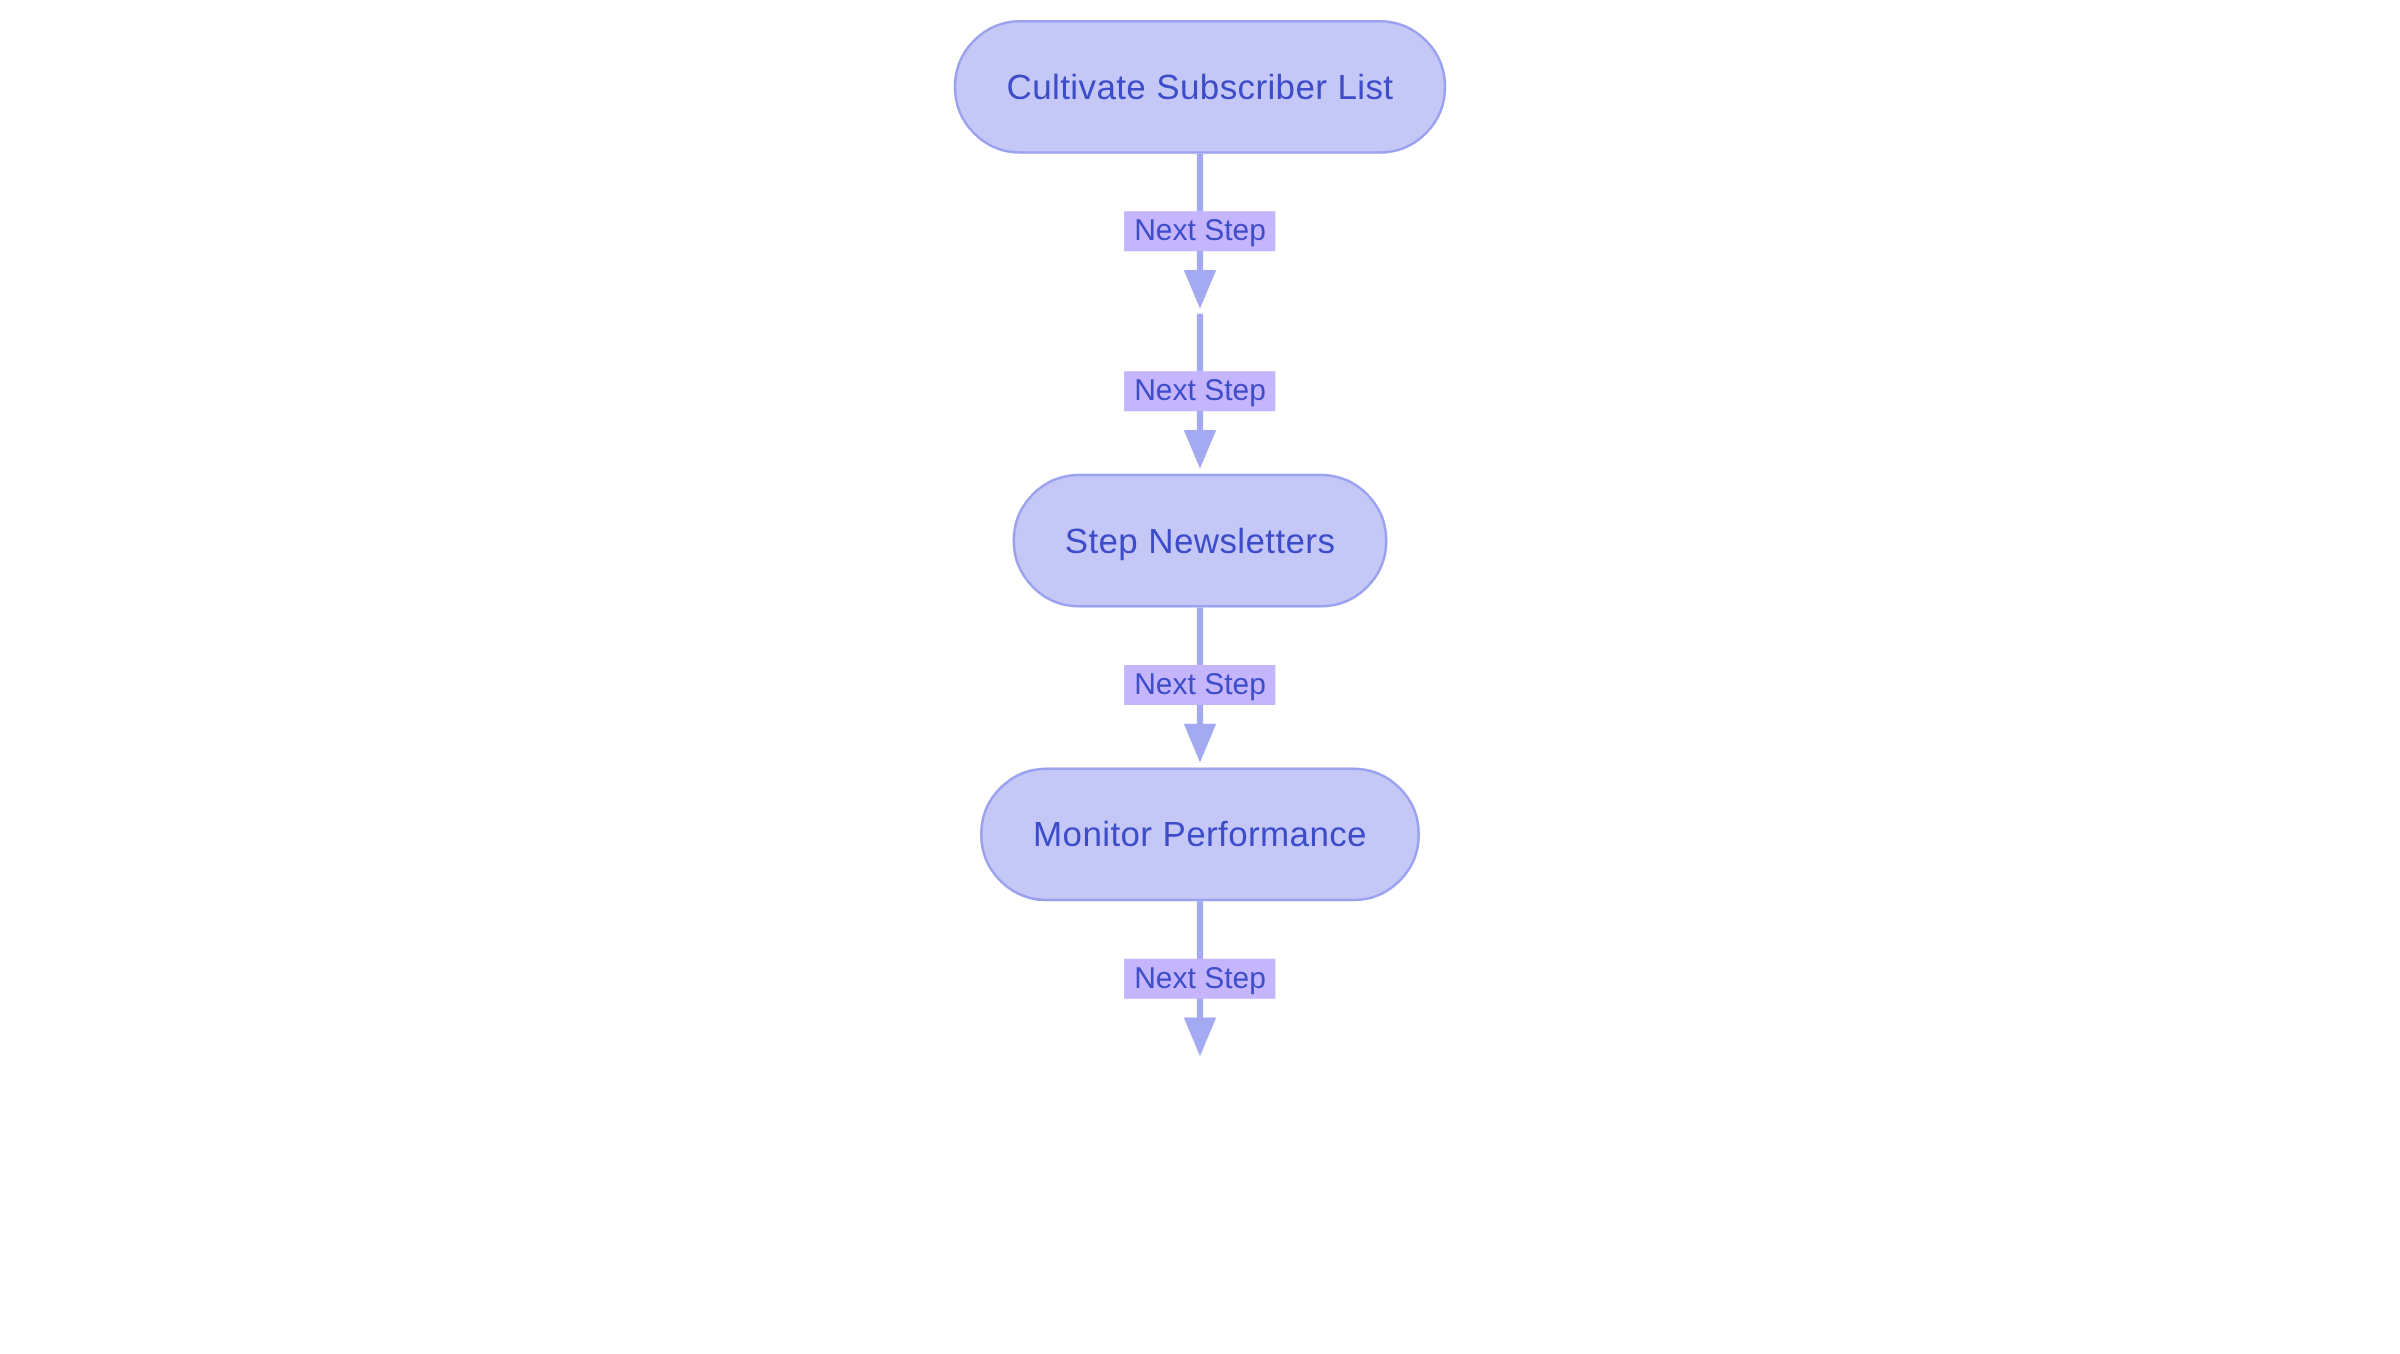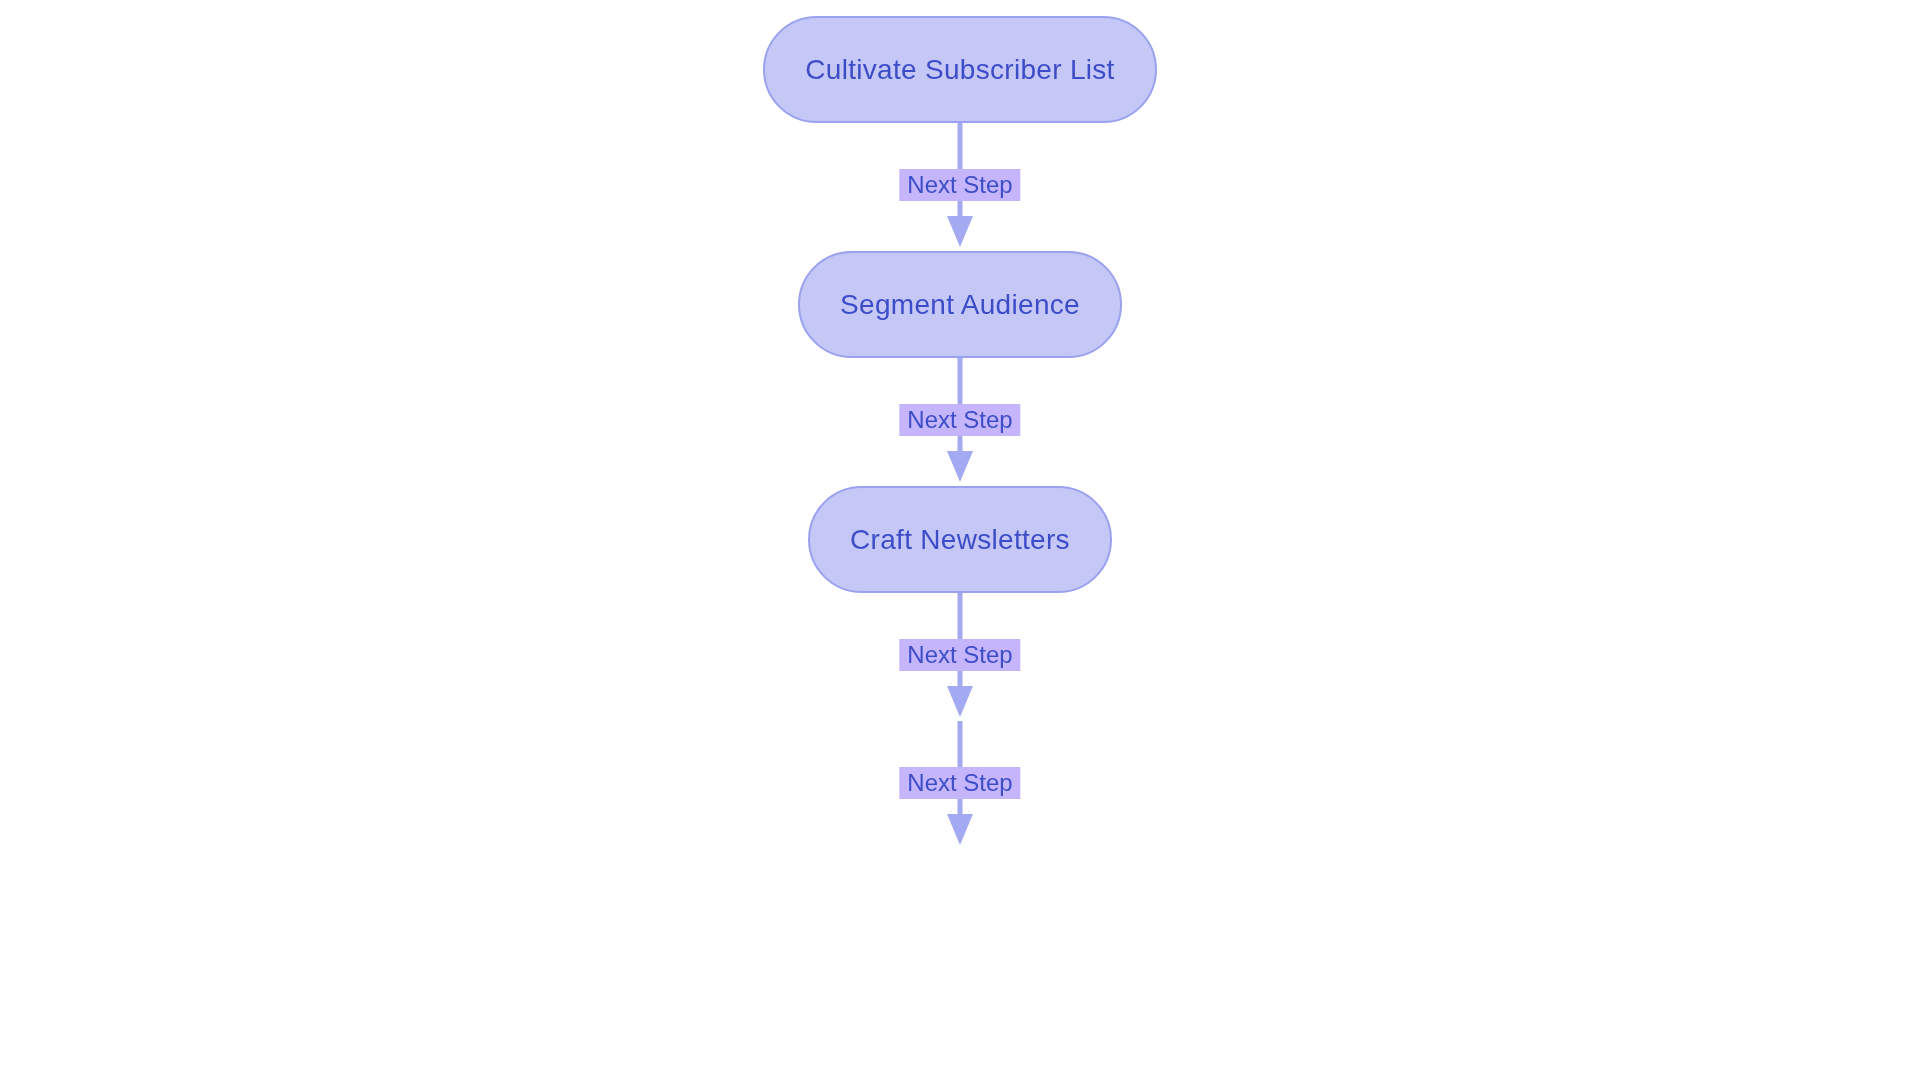--- a/index.html
+++ b/index.html
@@ -86,40 +86,40 @@
   <div class="node">
     <span>Cultivate Subscriber List</span>
   </div>
 
   <div class="connector">
     <div class="line"></div>
     <div class="label">Next Step</div>
     <div class="arrowhead"></div>
   </div>
 
+
+  <div class="connector">
+    <div class="line"></div>
+    <div class="label">Next Step</div>
+    <div class="arrowhead"></div>
+  </div>
+
   <div class="node">
-    <span>Segment Audience</span>
+    <span>Step Newsletters</span>
   </div>
 
   <div class="connector">
     <div class="line"></div>
     <div class="label">Next Step</div>
     <div class="arrowhead"></div>
   </div>
 
   <div class="node">
-    <span>Craft Newsletters</span>
+    <span>Monitor Performance</span>
   </div>
-
-  <div class="connector">
-    <div class="line"></div>
-    <div class="label">Next Step</div>
-    <div class="arrowhead"></div>
-  </div>
-
 
   <div class="connector">
     <div class="line"></div>
     <div class="label">Next Step</div>
     <div class="arrowhead"></div>
   </div>
 
 
 </div>
 

